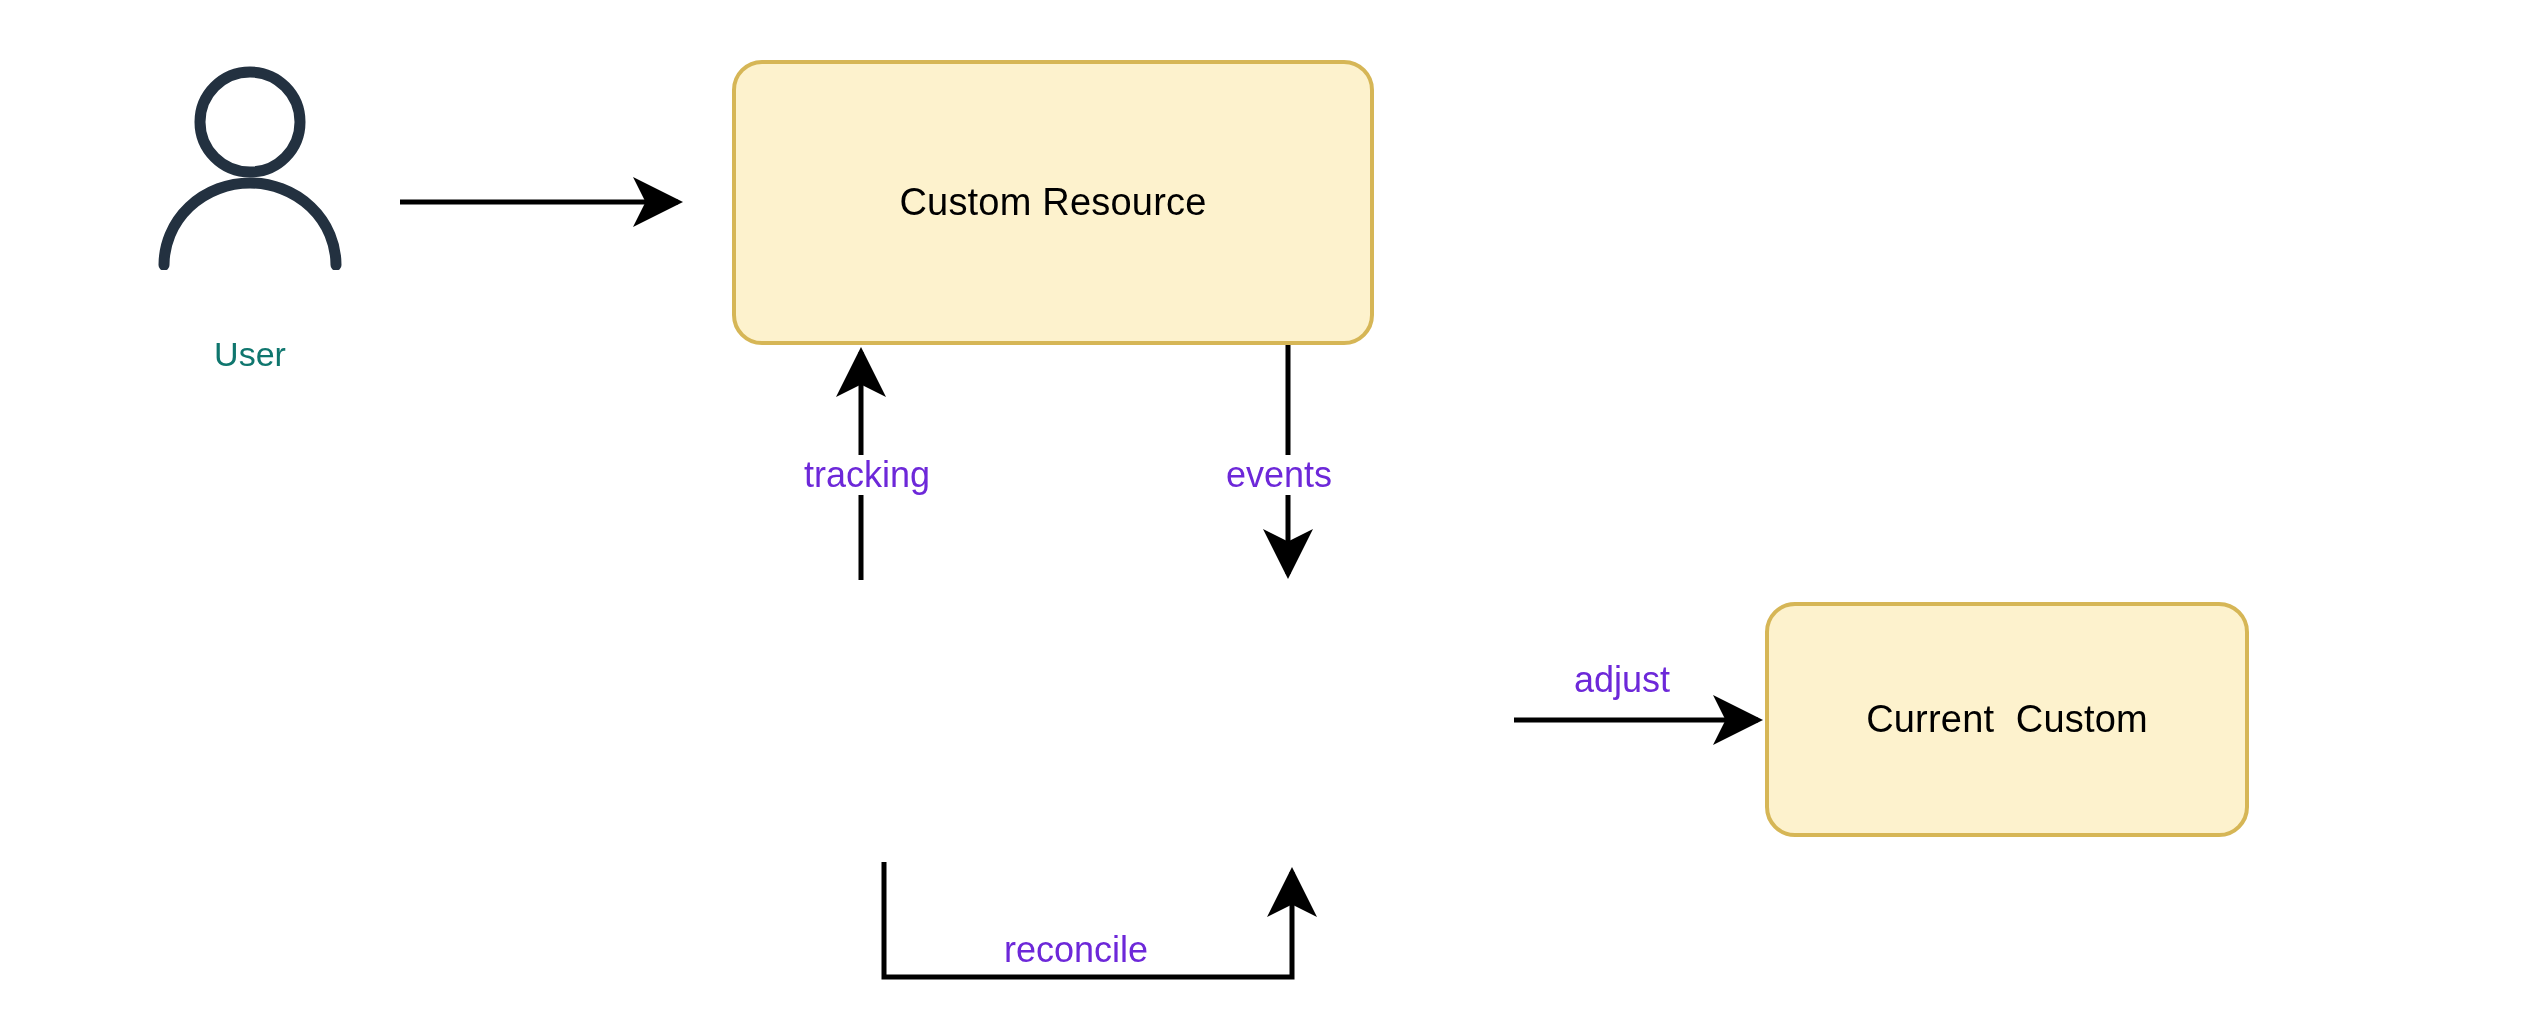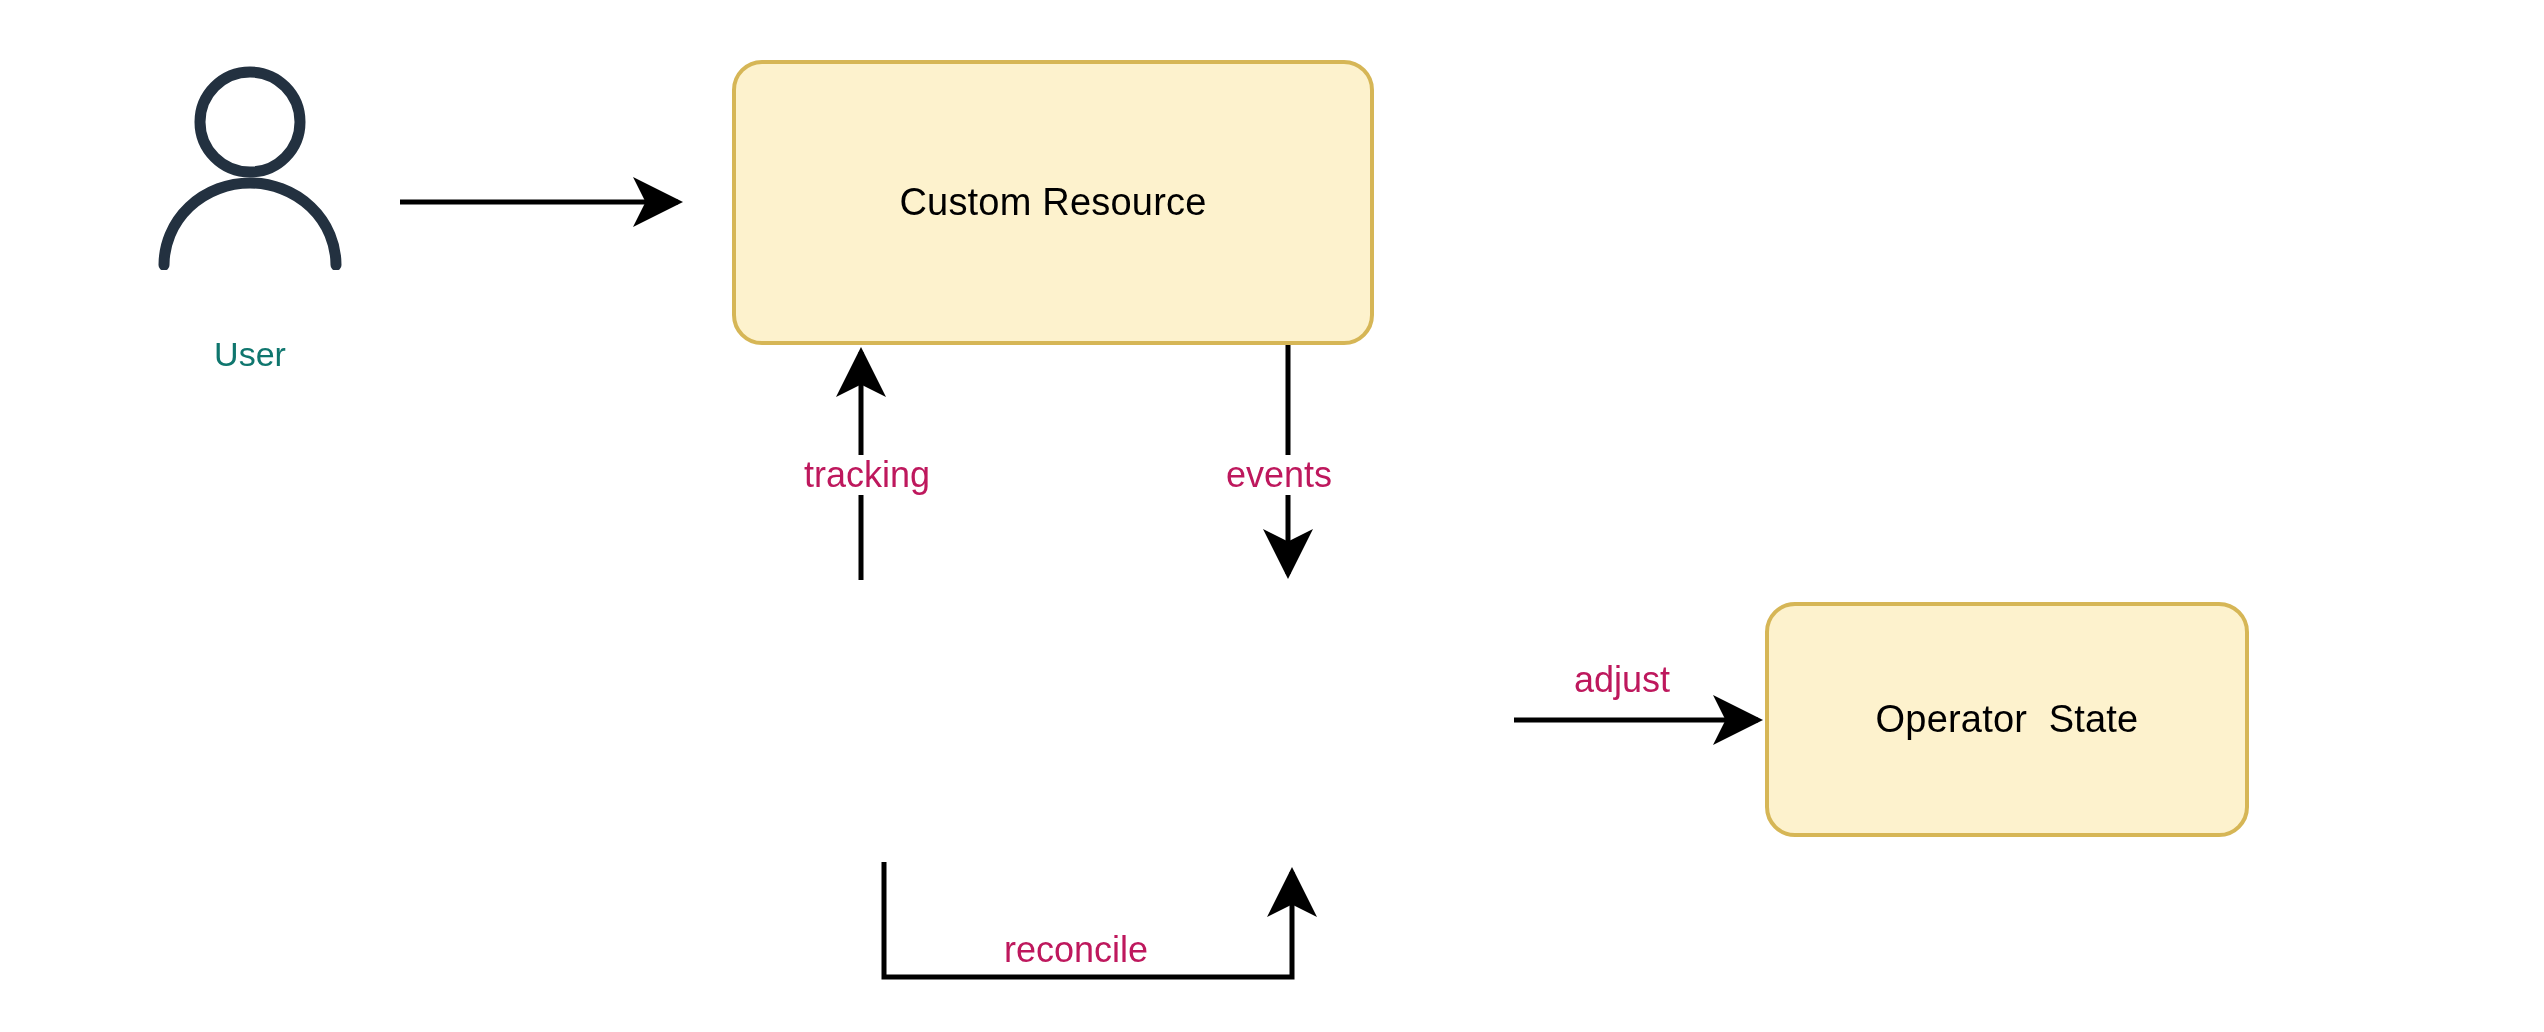--- a/index.html
+++ b/index.html
@@ -78,21 +78,21 @@
     width: 240px;
     text-align: center;
     font-size: 34px;
     color: #0f766e;
   }
 
   
   .edge-label {
     position: absolute;
     font-size: 36px;
-    color: #be185d;
+    color: #6d28d9;
     background: #ffffff;
     white-space: nowrap;
     line-height: 1;
     padding: 2px 4px;
   }
   #label-tracking { left: 800px;  top: 455px; }
   #label-events   { left: 1222px; top: 455px; text-align: center; }
   #label-adjust   { left: 1570px; top: 660px; }
   #label-reconcile{ left: 1000px; top: 930px; }
 
@@ -158,21 +158,21 @@
     </svg>
   </div>
   <div id="user-label">User</div>
 
   <div class="node" id="node-custom-resource">
     <span class="node-label">Custom Resource</span>
   </div>
 
 
   <div class="node" id="node-current-state">
-    <span class="node-label">Operator  State</span>
+    <span class="node-label">Current  Custom</span>
   </div>
 
   <div class="edge-label" id="label-tracking">tracking</div>
   <div class="edge-label" id="label-events">events</div>
   <div class="edge-label" id="label-adjust">adjust</div>
   <div class="edge-label" id="label-reconcile">reconcile</div>
 
 
 </div>
 

